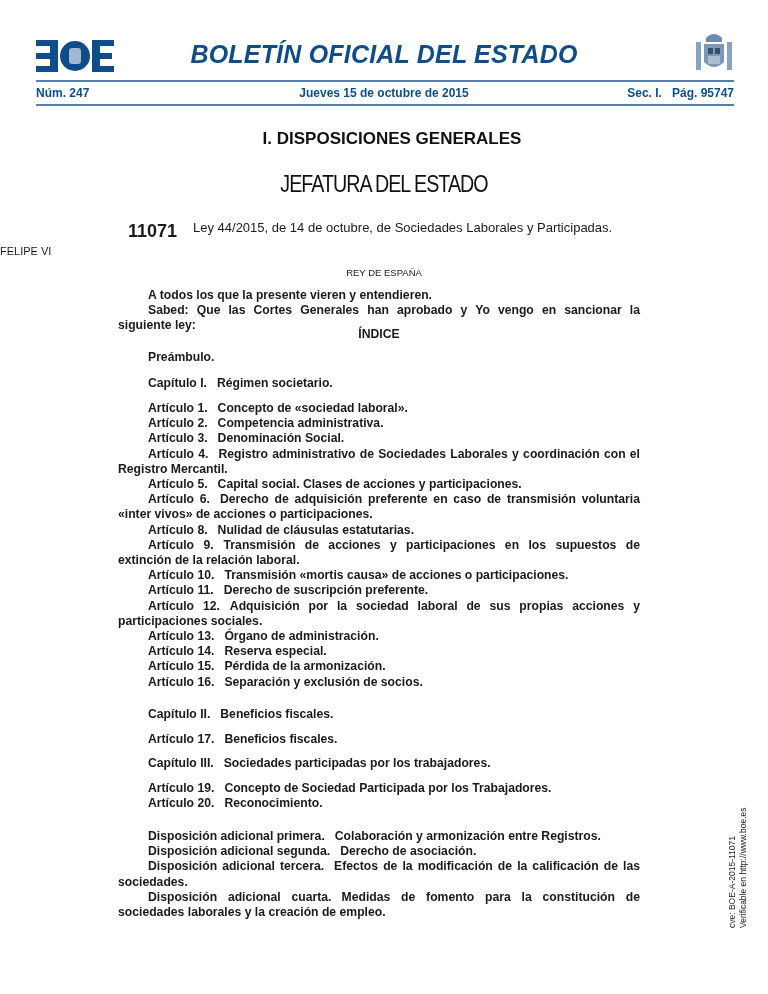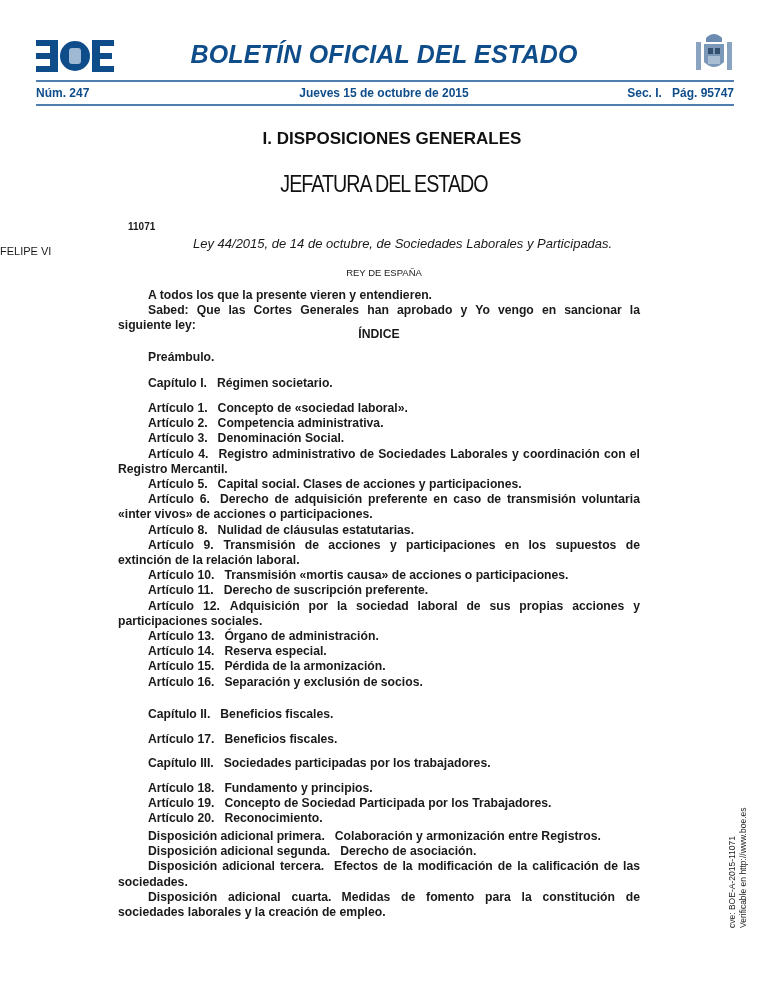--- a/index.html
+++ b/index.html
@@ -22,22 +22,22 @@
     .meta.date { left: 0; right: 0; text-align: center; }
     .meta.page { right: 34px; }
     .section-title {
       position: absolute; left: 0; right: 0; top: 129px; text-align: center;
       font-size: 17px; font-weight: bold; color: #111; padding-left: 16px;
     }
     .dept-title {
       position: absolute; left: 0; right: 0; top: 170px; text-align: center;
       font-size: 24px; color: #111; letter-spacing: -1.2px; transform: scaleX(0.82);
     }
-    .law-num { position: absolute; left: 128px; top: 221px; font-size: 10px; font-weight: bold; }
-    .law-title { position: absolute; left: 193px; top: 236px; font-size: 13px; font-style: italic; }
+    .law-num { position: absolute; left: 128px; top: 221px; font-size: 18px; font-weight: bold; }
+    .law-title { position: absolute; left: 193px; top: 220px; font-size: 13px; }
     .king { position: absolute; left: 0; right: 0; top: 245px; text-align: left; font-size: 11px; }
     .king-sub { position: absolute; left: 0; right: 0; top: 267px; text-align: center; font-size: 9.5px; }
     .body {
       position: absolute; left: 118px; width: 522px;
       font-size: 12.2px; line-height: 15.2px; text-align: justify; font-weight: bold;
     }
     .indent { text-indent: 30px; }
     .gap { display: inline-block; width: 10px; }
     .center { text-align: center; }
     .p { margin: 0; }
@@ -119,21 +119,20 @@
 </div>
 <div class="body indent" style="top:732px;">
   <span>Artículo 17.</span><span class="gap"></span><span>Beneficios fiscales.</span>
 </div>
 
 <div class="body indent" style="top:756px;">
   <span>Capítulo III.</span><span class="gap"></span><span>Sociedades participadas por los trabajadores.</span>
 </div>
 
 <div class="body" style="top:781px;">
-  <p class="p indent"><span>Artículo 18.</span><span class="gap"></span><span>Fundamento y principios.</span></p>
   <p class="p indent"><span>Artículo 19.</span><span class="gap"></span><span>Concepto de Sociedad Participada por los Trabajadores.</span></p>
   <p class="p indent"><span>Artículo 20.</span><span class="gap"></span><span>Reconocimiento.</span></p>
 </div>
 
 <div class="body" style="top:829px;">
   <p class="p indent"><span>Disposición adicional primera.</span><span class="gap"></span><span>Colaboración y armonización entre Registros.</span></p>
   <p class="p indent"><span>Disposición adicional segunda.</span><span class="gap"></span><span>Derecho de asociación.</span></p>
   <p class="p indent"><span>Disposición adicional tercera.</span><span class="gap"></span><span>Efectos de la modificación de la calificación de las sociedades.</span></p>
   <p class="p indent"><span>Disposición adicional cuarta.</span><span class="gap"></span><span>Medidas de fomento para la constitución de sociedades laborales y la creación de empleo.</span></p>
 </div>

